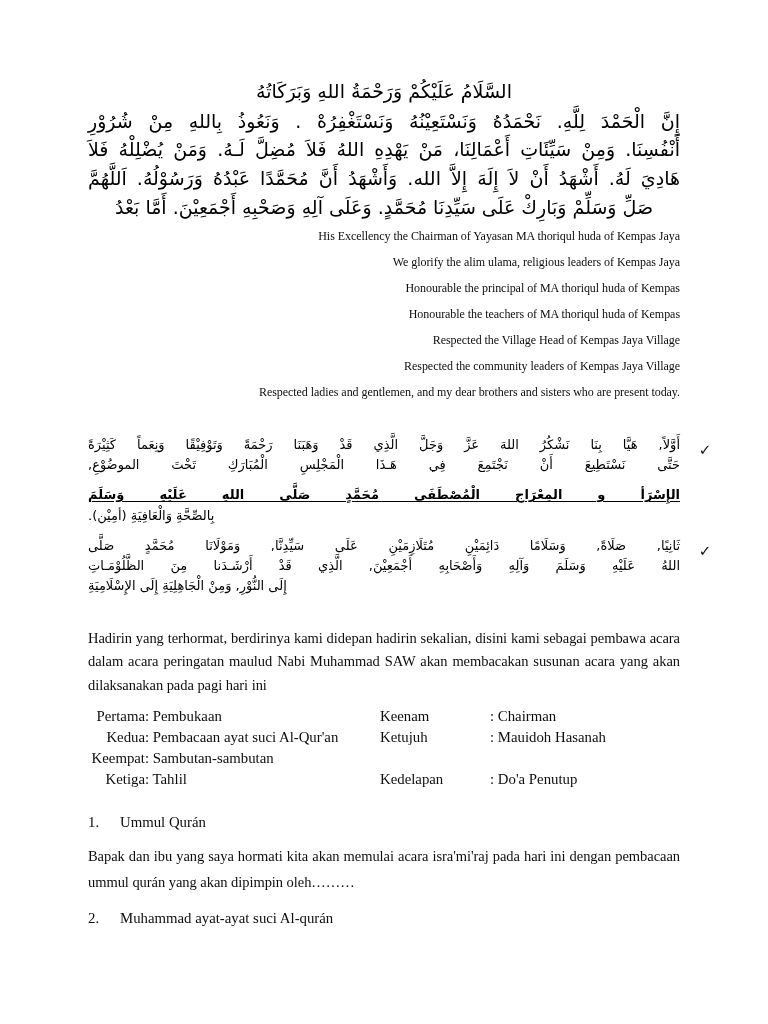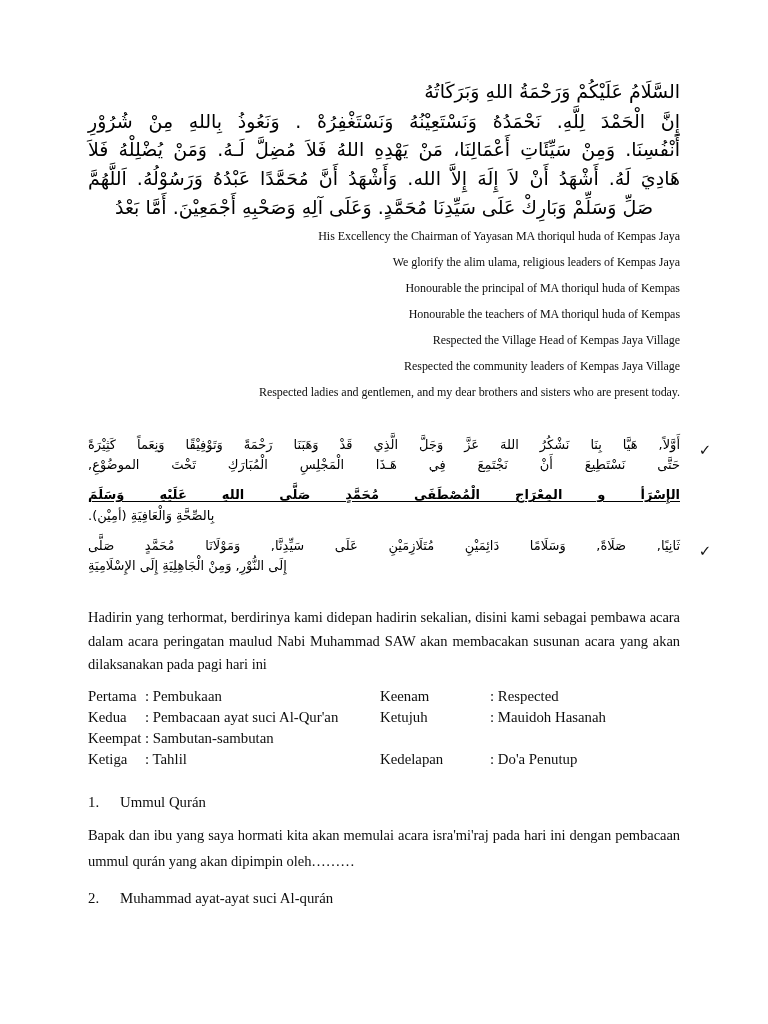--- a/index.html
+++ b/index.html
@@ -35,21 +35,21 @@
 
   
   .arabic {
     direction: rtl;
     unicode-bidi: bidi-override;
     font-family: "DejaVu Sans", "Liberation Sans", sans-serif;
     color: #000;
   }
 
   .ar-greeting {
-    text-align: right;
+    text-align: center;
     font-size: 19px;
     line-height: 1.45;
     margin: 0 0 1px 0;
     letter-spacing: 0.1px;
   }
 
   .ar-invocation {
     text-align: justify;
     text-align-last: center;
     font-size: 19px;
@@ -148,21 +148,21 @@
   }
   .col-a {
     width: 292px;
     display: flex;
     flex-shrink: 0;
   }
   .col-b {
     display: flex;
     flex-shrink: 0;
   }
-  .lbl-a { width: 57px; flex-shrink: 0; }
+  .lbl-a { width: 57px; flex-shrink: 0; text-align: right; }
   .val-a { white-space: nowrap; }
   .lbl-b { width: 110px; flex-shrink: 0; }
   .val-b { white-space: nowrap; }
 
   
   .numlist {
     margin-top: 22px;
   }
   .num-item {
     display: flex;
@@ -219,38 +219,39 @@
           <span class="ln">حَتَّى نَسْتَطِيعَ أَنْ نَجْتَمِعَ فِي هَـذَا الْمَجْلِسِ الْمُبَارَكِ تَحْتَ الموضُوْعِ,</span>
           <span class="ln emph">الإِسْرَأ و المِعْرَاج الْمُصْطَفَى مُحَمَّدٍ صَلَّى اللهِ عَلَيْهِ وَسَلَمَ</span>
           <span class="ln tail">بِالصِّحَّةِ وَالْعَافِيَةِ (أمِيْن).</span>
         </div>
       </div>
 
       <div class="ar-bullet">
         <span class="marker">✓</span>
         <div class="body">
           <span class="ln">ثَانِيًا, صَلَاةً, وَسَلَامًا دَائِمَيْنِ مُتَلَازِمَيْنِ عَلَى سَيِّدِنَّا, وَمَوْلَانَا مُحَمَّدٍ صَلَّى</span>
+          <span class="ln">اللهُ عَلَيْهِ وَسَلَمَ وَآلِهِ وَأَصْحَابِهِ أَجْمَعِيْنَ, الَّذِي قَدْ أَرْشَـدَنا مِنَ الظَّلُوْمَـاتِ</span>
           <span class="ln tail">إِلَى النُّوْرِ, وَمِنْ الْجَاهِلِيَةِ إِلَى الإِسْلَامِيَةِ</span>
         </div>
       </div>
 
     </div>
 
     <p class="id-para">Hadirin yang terhormat, berdirinya kami didepan hadirin sekalian, disini kami sebagai pembawa acara dalam acara peringatan maulud Nabi Muhammad SAW akan membacakan susunan acara yang akan dilaksanakan pada pagi hari ini</p>
 
     <div class="agenda">
 
       <div class="agenda-row">
         <div class="col-a">
           <span class="lbl-a">Pertama</span>
           <span class="val-a"><span>: </span><span>Pembukaan</span></span>
         </div>
         <div class="col-b">
           <span class="lbl-b">Keenam</span>
-          <span class="val-b"><span>: </span><span>Respected</span></span>
+          <span class="val-b"><span>: </span><span>Chairman</span></span>
         </div>
       </div>
 
       <div class="agenda-row">
         <div class="col-a">
           <span class="lbl-a">Kedua</span>
           <span class="val-a"><span>: </span><span>Pembacaan ayat suci Al-Qur'an</span></span>
         </div>
         <div class="col-b">
           <span class="lbl-b">Ketujuh</span>

